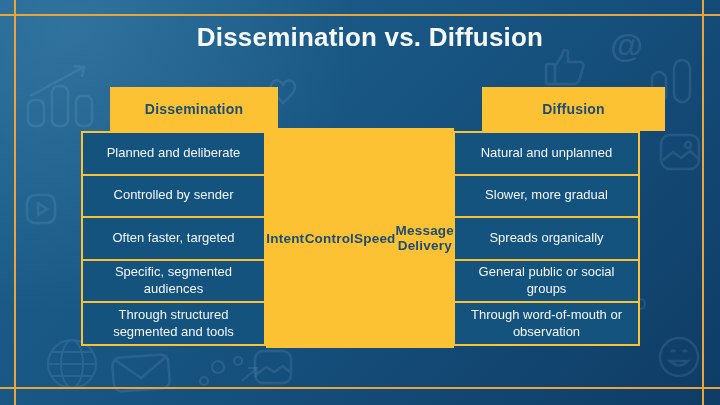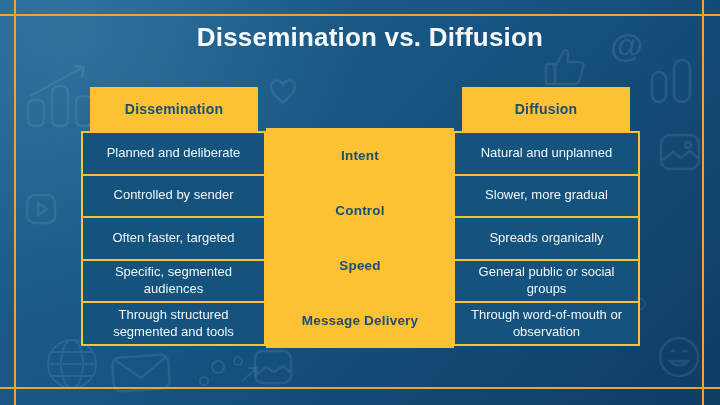--- a/index.html
+++ b/index.html
@@ -32,29 +32,29 @@
     position: absolute; left: 10px; top: 22px; width: 720px; z-index: 6;
     text-align: center; color: #f6f9fb; font-size: 26px; font-weight: 700;
     letter-spacing: 0.2px;
   }
 
   
   .tab {
     position: absolute; top: 87px; height: 44px; z-index: 7;
     background: #fdc234; color: #1d4c74;
     display: flex; align-items: center; justify-content: center;
-    font-size: 14px; font-weight: 700; letter-spacing: 0.2px;
+    font-size: 14px; font-weight: 700; letter-spacing: 0.2px; margin-left: 20px;
   }
   .tab.left  { left: 90px;  width: 168px; }
-  .tab.right { left: 462px; width: 168px; }
+  .tab.right { left: 462px; width: 183px; }
 
   
   .mid-col {
     position: absolute; left: 266px; top: 128px; width: 188px; height: 220px;
-    background: #fdc234; z-index: 6; display: flex; flex-direction: column;
+    background: #fdc234; z-index: 6; display: flex; flex-direction: row;
   }
   .mid-label {
     flex: 1; display: flex; align-items: center; justify-content: center;
     color: #1d4c74; font-size: 13.5px; font-weight: 700; letter-spacing: 0.2px;
     text-align: center;
   }
 
   
   .col {
     position: absolute; top: 131px; height: 215px; z-index: 7;

